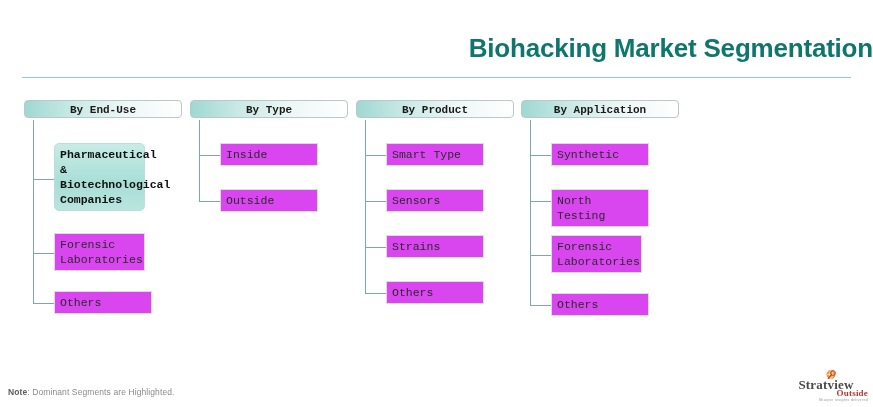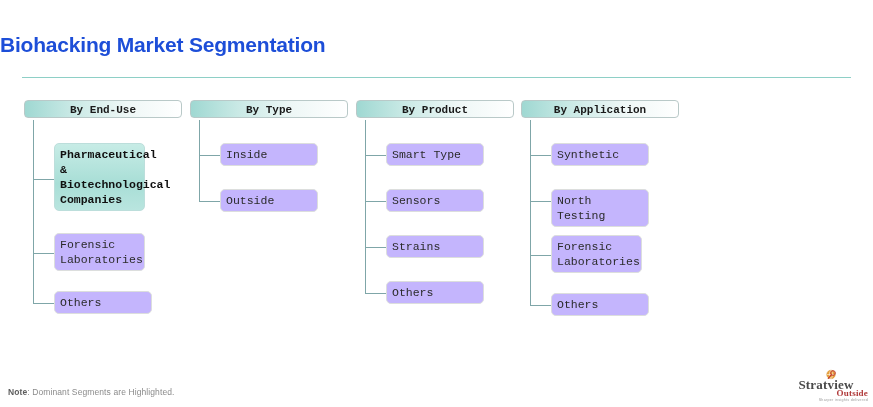--- a/index.html
+++ b/index.html
@@ -14,24 +14,24 @@
     font-family: "Liberation Sans", sans-serif;
     overflow: hidden;
   }
 
   
   #page-title {
     position: absolute;
     left: 0;
     top: 33px;
     width: 873px;
-    text-align: left;
-    font-size: 21px;
-    font-weight: bold;
-    color: #1d4ed8;
+    text-align: right;
+    font-size: 26px;
+    font-weight: bold;
+    color: #0f766e;
     letter-spacing: -0.2px;
   }
   #title-divider {
     position: absolute;
     left: 22px;
     top: 77px;
     width: 829px;
     height: 1px;
     background: #8ecfc6;
   }
@@ -86,22 +86,22 @@
     left: 0;
     top: 20px;
     width: 158px;
   }
 
   .item {
     position: absolute;
     left: 30px;
     box-sizing: border-box;
     border: 1px solid #dcdedd;
-    border-radius: 5px;
-    background: #c4b5fd;
+    border-radius: 0;
+    background: #d946ef;
     font-size: 11.5px;
     color: #2b2b2b;
     padding: 3px 5px 3px 5px;
     line-height: 15px;
   }
   .item.narrow { width: 98px; }
   .item.wide   { width: 91px; }
 
   .item.highlight {
     background: linear-gradient(to bottom, #c7ece6 0%, #a8ded6 60%, #b9e5df 100%);

